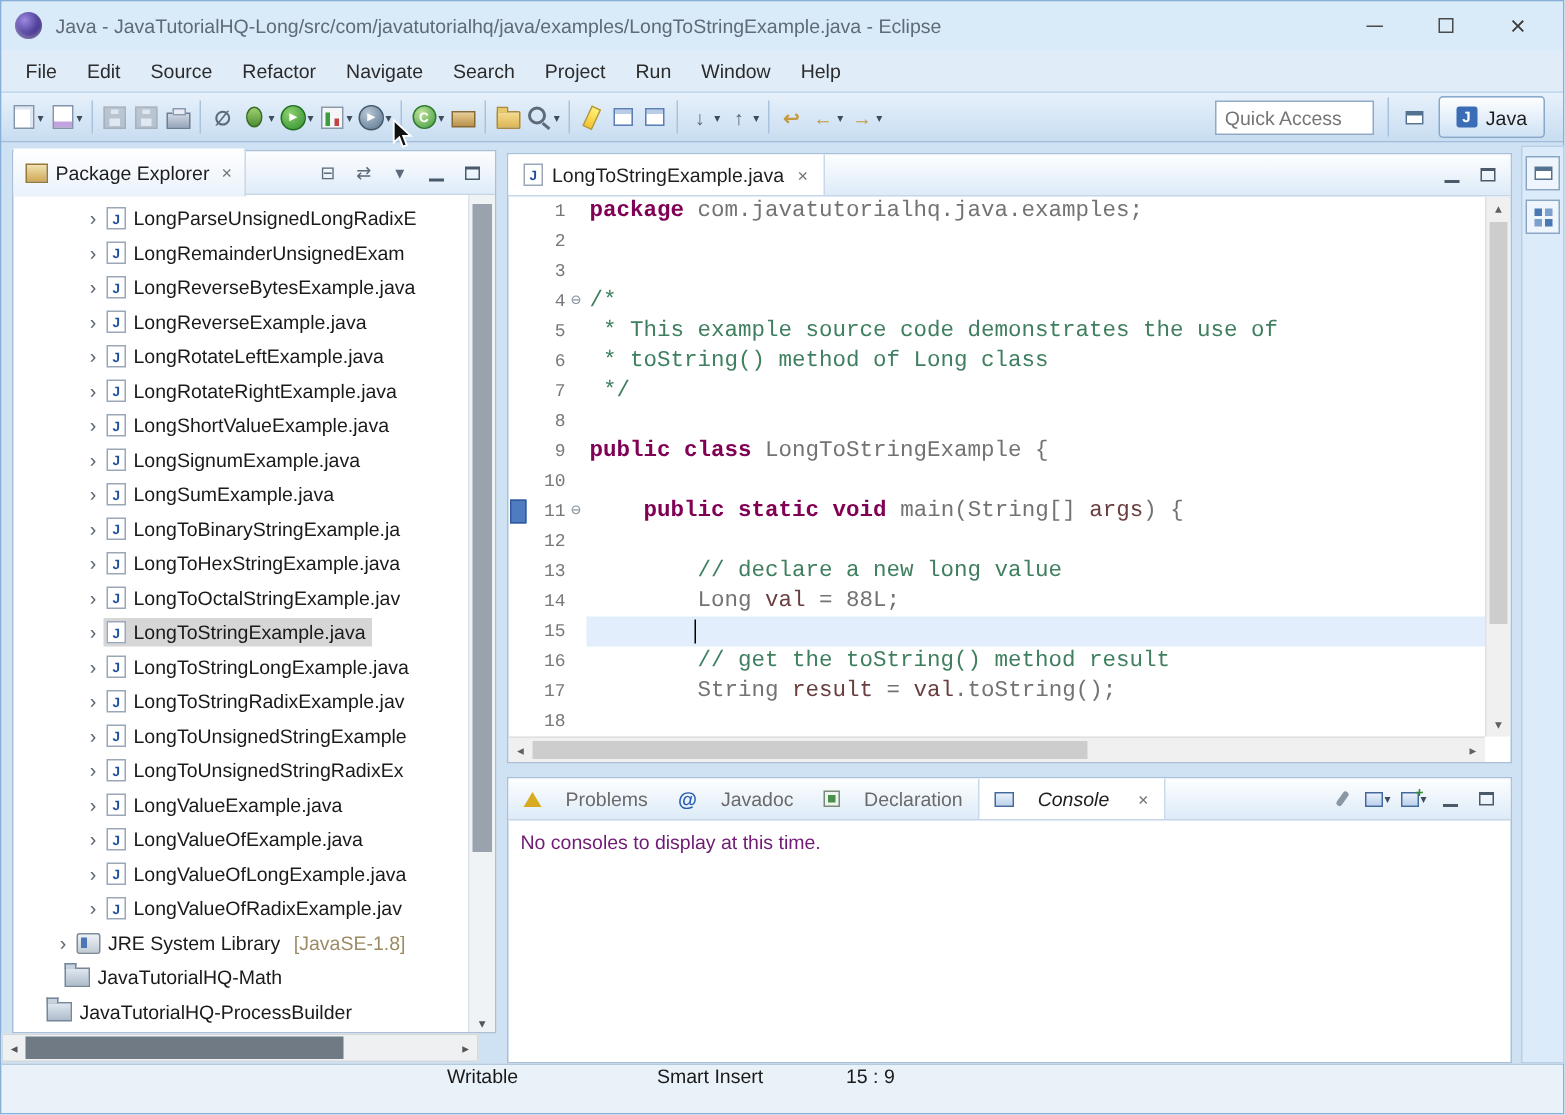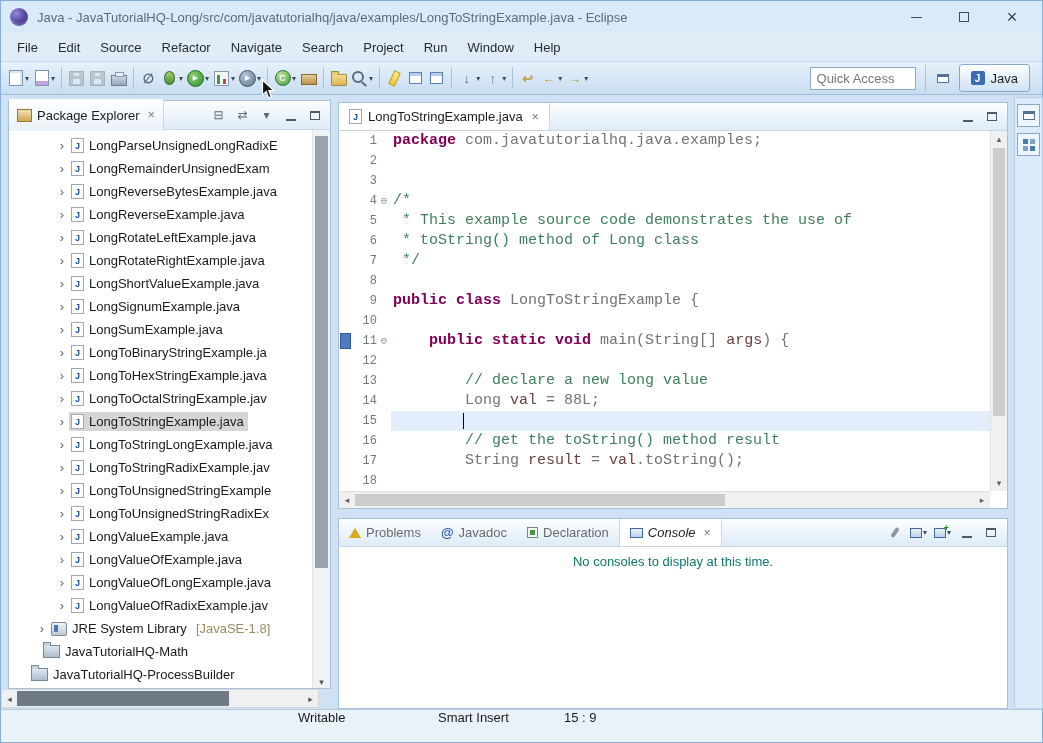--- a/index.html
+++ b/index.html
@@ -127,32 +127,32 @@
   .hscroll{height:17px;flex:none;background:#f0f0f0;border-top:1px solid #e0e0e0;position:relative;margin-right:17px;box-sizing:border-box;}
   .hscroll .arr{position:absolute;top:0;width:16px;height:16px;display:flex;align-items:center;justify-content:center;color:#606060;font-size:9px;}
   .hscroll .arr.left{left:0;} .hscroll .arr.right{right:0;}
   .hscroll .thumb{position:absolute;top:2px;height:12px;left:16px;width:370px;background:#cdcdcd;}
 
   
   .console-panel{position:absolute;left:337px;top:423px;width:670px;height:191px;background:#fff;border:1px solid #a9c0d8;
                  box-sizing:border-box;display:flex;flex-direction:column;}
   .console-tabs{height:27px;flex:none;background:linear-gradient(#fdfefe,#ddebf8);border-bottom:1px solid #c4d6e8;display:flex;align-items:center;}
   .ctabs-row{display:flex;height:100%;}
-  .ctab{height:100%;box-sizing:border-box;display:flex;align-items:center;gap:5px;padding:0 10px;font-size:13px;color:#6a6a6a;}
+  .ctab{height:100%;box-sizing:border-box;display:flex;align-items:center;gap:16px;padding:0 10px;font-size:13px;color:#6a6a6a;}
   .ctab.active{background:#fff;border-left:1px solid #c9d9ea;border-right:1px solid #c9d9ea;color:#1d1d1d;font-style:italic;}
   .cicon{display:inline-flex;align-items:center;justify-content:center;}
   .ci-problems{width:0;height:0;border-left:6px solid transparent;border-right:6px solid transparent;border-bottom:10px solid #d8aa1e;}
   .ci-javadoc{color:#2a5db0;font-weight:bold;font-size:13px;}
   .ci-declaration{width:11px;height:11px;border:1px solid #7a8a7a;background:#eef4ee;position:relative;box-sizing:border-box;}
   .ci-declaration::after{content:"";position:absolute;left:2px;top:2px;right:2px;bottom:2px;background:#4a8f4a;}
   .ci-console{width:13px;height:10px;border:1px solid #41699e;background:linear-gradient(#eaf1fa,#bcd2ec);position:relative;box-sizing:border-box;}
   .ci-console.plus::after{content:"+";position:absolute;right:-4px;top:-6px;color:#2f8f2f;font-weight:bold;font-size:9px;}
   .ci-pin{width:4px;height:11px;background:#8a97a5;border-radius:2px;transform:rotate(35deg);}
   .console-toolbar{margin-left:auto;display:flex;align-items:center;gap:7px;padding-right:8px;}
-  .console-content{flex:1;padding:7px 8px;font-size:13px;color:#0f766e;text-align:center;}
+  .console-content{flex:1;padding:7px 8px;font-size:13px;color:#701a75;}
 
   
   .right-strip{position:absolute;left:1013px;top:2px;width:29px;height:612px;background:#dcebfa;border:1px solid #b7cfe7;box-sizing:border-box;}
   .strip-icon{width:21px;height:21px;margin:6px auto 3px;border:1px solid #8ba6c4;background:#eef5fc;display:flex;align-items:center;justify-content:center;}
   .mini-window{width:12px;height:9px;border:1px solid #54718f;border-top:3px solid #54718f;background:#fff;box-sizing:border-box;}
   .mini-grid{width:12px;height:12px;
      background:linear-gradient(#4a78b5,#4a78b5) 0 0/5px 5px no-repeat,
                 linear-gradient(#7aa0cc,#7aa0cc) 7px 0/5px 5px no-repeat,
                 linear-gradient(#7aa0cc,#7aa0cc) 0 7px/5px 5px no-repeat,
                 linear-gradient(#4a78b5,#4a78b5) 7px 7px/5px 5px no-repeat;}

